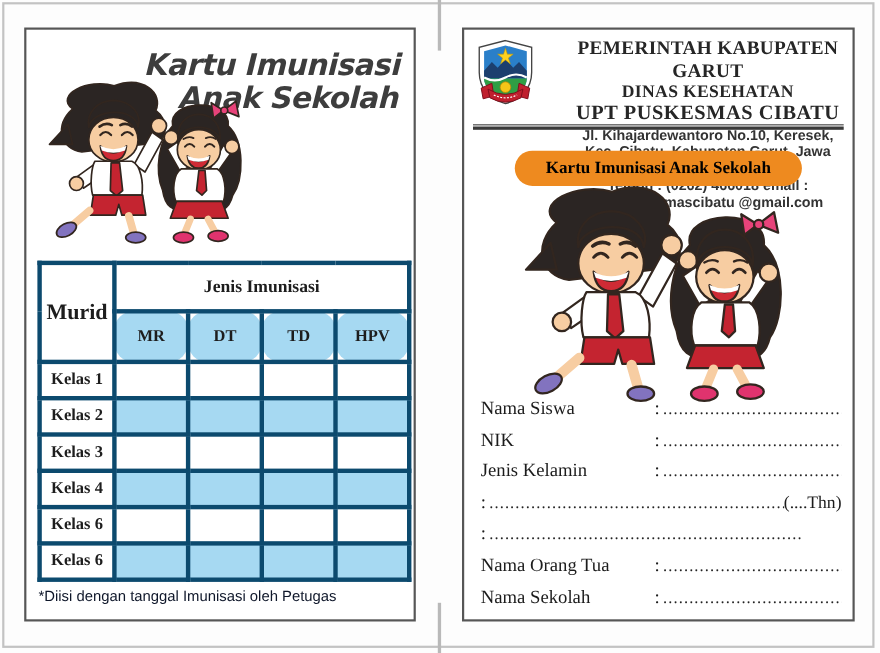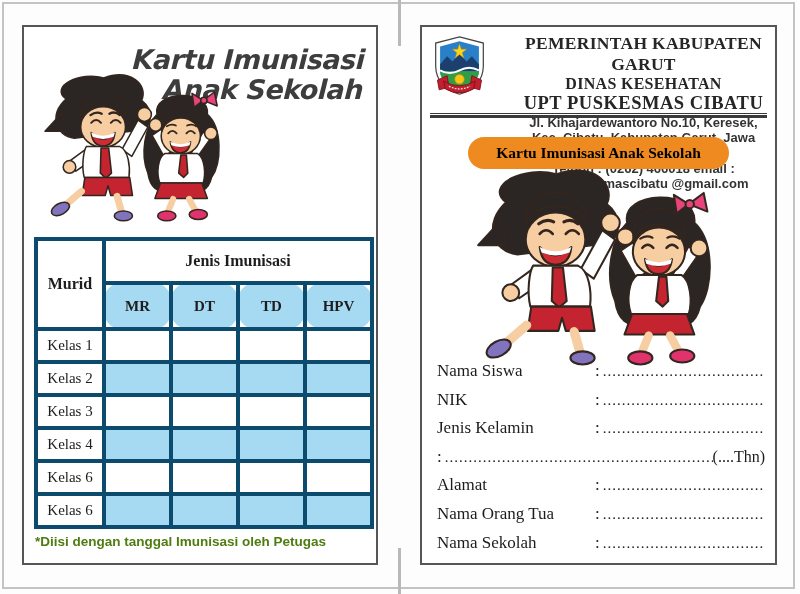--- a/index.html
+++ b/index.html
@@ -24,26 +24,26 @@
                  font-size:27px; line-height:1.12; color:#3d3d3d; letter-spacing:-0.5px;
                  transform:skewX(-3deg); }
   .kids-front { position:absolute; left:0px; top:26px; width:210px; height:190px; }
 
   .imm-table { position:absolute; left:10px; top:210px; border-collapse:collapse;
                table-layout:fixed; width:336px; font-family:"Liberation Serif", serif; }
   .imm-table th, .imm-table td { border:4px solid #0c4a6e; text-align:center; color:#1d1d1d; }
   .imm-table col.c-murid { width:68px; }
   .imm-table col.c-vax   { width:67px; }
   .th-group { height:44px; font-size:16px; font-weight:700; background:#ffffff; }
-  .th-murid { font-size:16px; font-weight:700; background:#ffffff; }
+  .th-murid { font-size:20px; font-weight:700; background:#ffffff; }
   .th-vax   { height:46px; font-size:15px; font-weight:700; background:#a6d9f2;border-radius:17px; }
-  .imm-table tbody th { font-size:15px; font-weight:400; background:#ffffff; height:33px; }
+  .imm-table tbody th { font-size:15px; font-weight:700; background:#ffffff; height:33px; }
   .imm-table tbody td { background:#ffffff; }
   .imm-table tbody tr:nth-child(even) td { background:#a6d9f2; }
-  .footnote { position:absolute; left:11px; top:507px; font-size:13.5px; color:#4d7c0f;font-weight:bold; }
+  .footnote { position:absolute; left:11px; top:507px; font-size:13.5px; color:#0f172a; }
 
   
   .letterhead { position:absolute; left:0; top:6px; width:100%; }
   .crest { position:absolute; left:11px; top:3px; width:53px; height:60px; }
   .lh-text { margin-left:96px; margin-right:6px; text-align:center;
              font-family:"Liberation Serif", serif; color:#262626; }
   .lh-line1 { font-size:17.5px; font-weight:700; letter-spacing:0.3px; }
   .lh-line2 { font-size:16px;   font-weight:700; letter-spacing:0.3px; }
   .lh-line3 { font-size:18.5px; font-weight:700; letter-spacing:0.5px; }
   .lh-addr, .lh-contact { font-family:Liberation Sans, sans-serif; font-weight:700;
@@ -306,21 +306,20 @@
           <span class="fcolon">:</span>
           <span class="fdots">............................................................</span>
           <span class="fsuffix"></span>
       </div>
       <div class="field">
           <span class="fcolon">:</span>
           <span class="fdots">............................................................</span>
           <span class="fsuffix">(....Thn)</span>
       </div>
       <div class="field">
-        <span class="flabel">Alamat</span>
           <span class="fcolon">:</span>
           <span class="fdots">............................................................</span>
           <span class="fsuffix"></span>
       </div>
       <div class="field">
         <span class="flabel">Nama Orang Tua</span>
           <span class="fcolon">:</span>
           <span class="fdots">............................................................</span>
           <span class="fsuffix"></span>
       </div>

